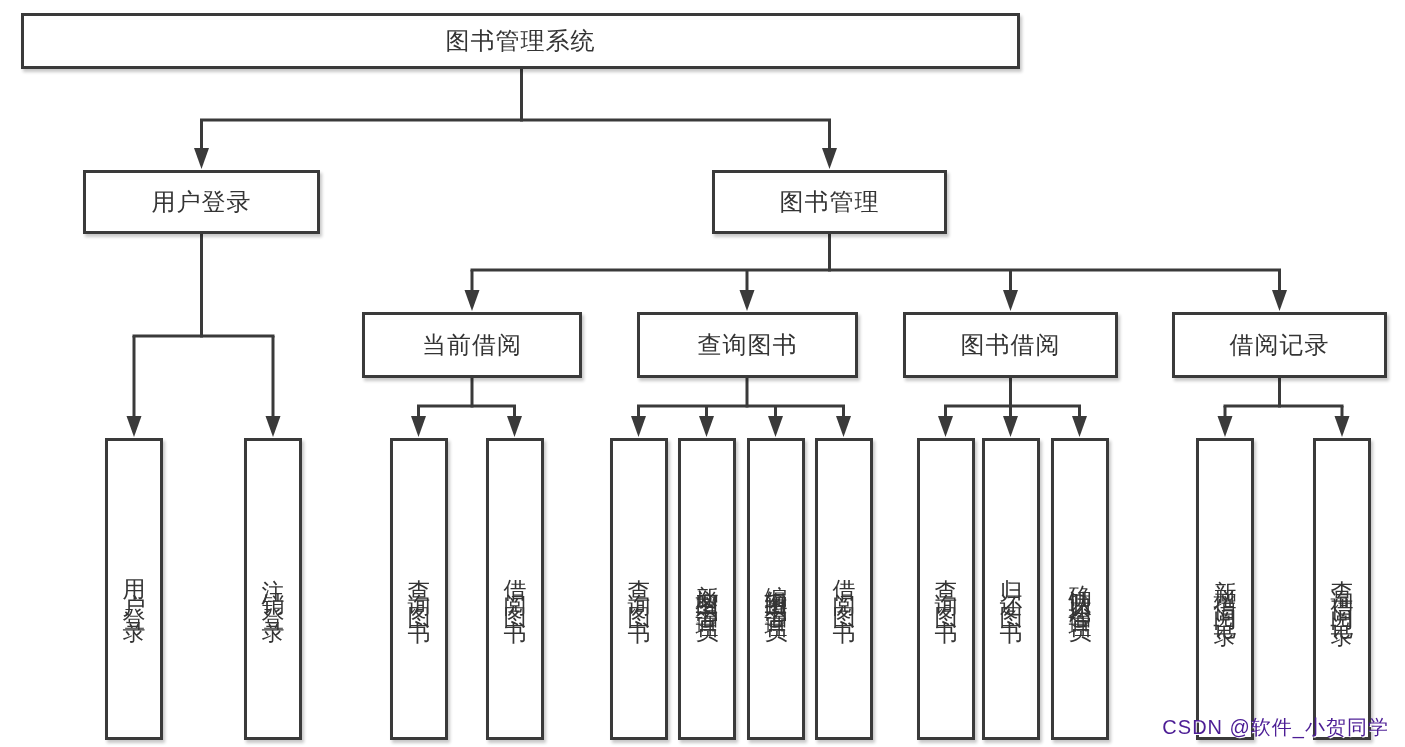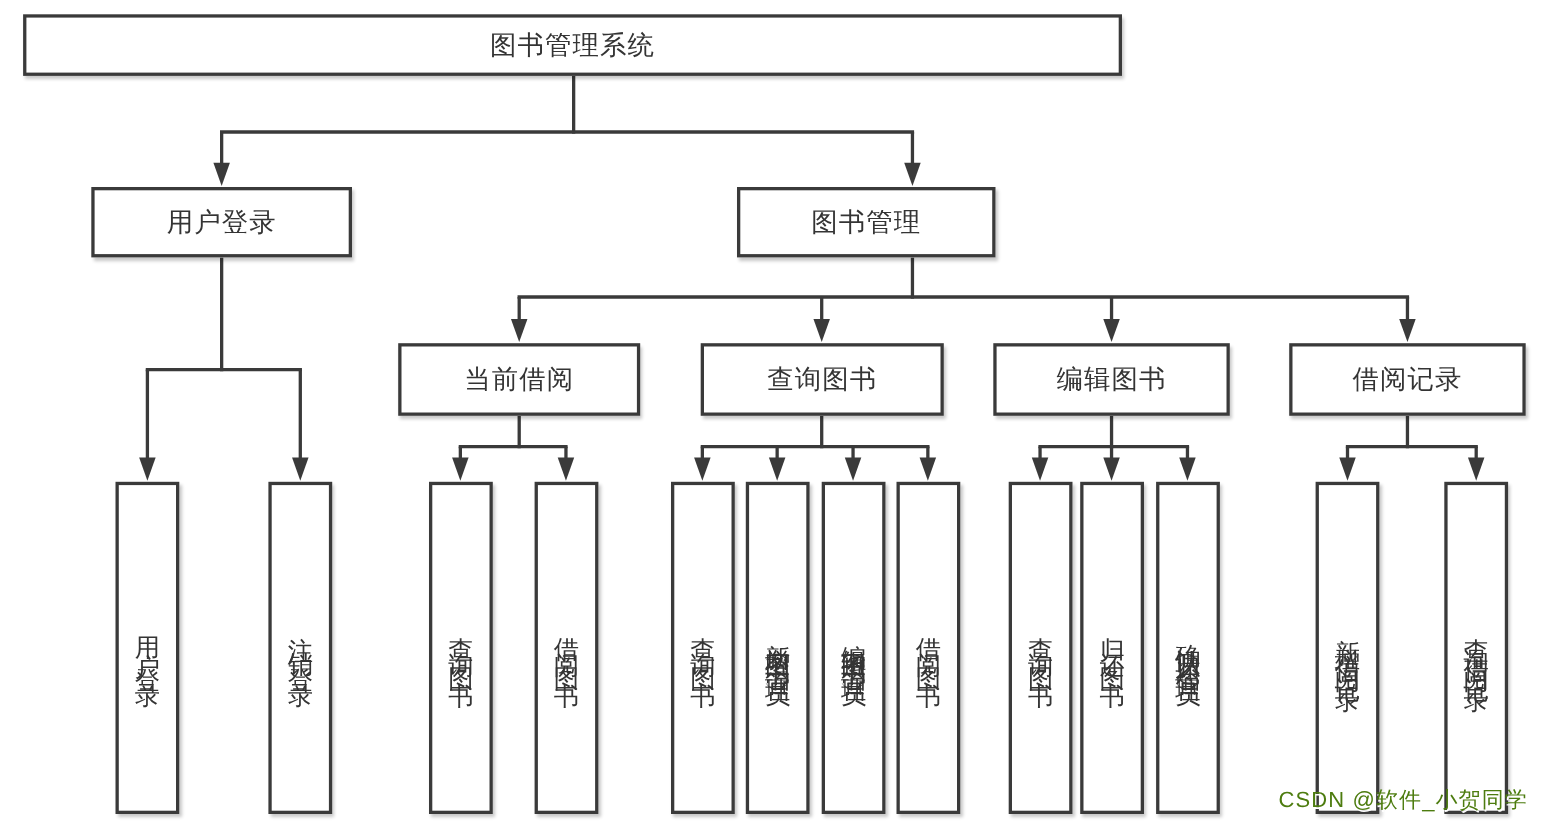--- a/index.html
+++ b/index.html
@@ -31,21 +31,21 @@
     line-height:1;
     white-space:nowrap;
   }
   .ls4{letter-spacing:14px;}
   .ls6{letter-spacing:9px;}
   .lsL{letter-spacing:5px;}
   .watermark{
     position:absolute;
     right:16px;bottom:6px;
     font-size:20px;
-    color:#4d7c0f;
+    color:#4c1d95;
     text-shadow:1px 1px 0 #ffffff;
     letter-spacing:1px;
     white-space:nowrap;
   }
 </style>
 </head>
 <body>
 
 <div class="canvas">
 
@@ -111,32 +111,32 @@
     <polygon points="1334.5,416 1349.5,416 1342,437"></polygon>
   </svg>
 
   <div class="box" style="left:21px;top:13px;width:999px;height:56px">
     <span class="caption">图书管理系统</span>
   </div>
 
   <div class="box" style="left:83px;top:170px;width:237px;height:64px">
     <span class="caption">用户登录</span>
   </div>
-  <div class="box" style="left:670px;top:170px;width:235px;height:64px">
+  <div class="box" style="left:712px;top:170px;width:235px;height:64px">
     <span class="caption">图书管理</span>
   </div>
 
   <div class="box" style="left:362px;top:312px;width:220px;height:66px">
     <span class="caption">当前借阅</span>
   </div>
   <div class="box" style="left:637px;top:312px;width:221px;height:66px">
     <span class="caption">查询图书</span>
   </div>
   <div class="box" style="left:903px;top:312px;width:215px;height:66px">
-    <span class="caption">编辑图书</span>
+    <span class="caption">图书借阅</span>
   </div>
   <div class="box" style="left:1172px;top:312px;width:215px;height:66px">
     <span class="caption">借阅记录</span>
   </div>
 
   <div class="box leaf" style="left:105px">
     <span class="vtext ls4">用户登录</span>
   </div>
   <div class="box leaf" style="left:244px">
     <span class="vtext ls4">注销登录</span>

